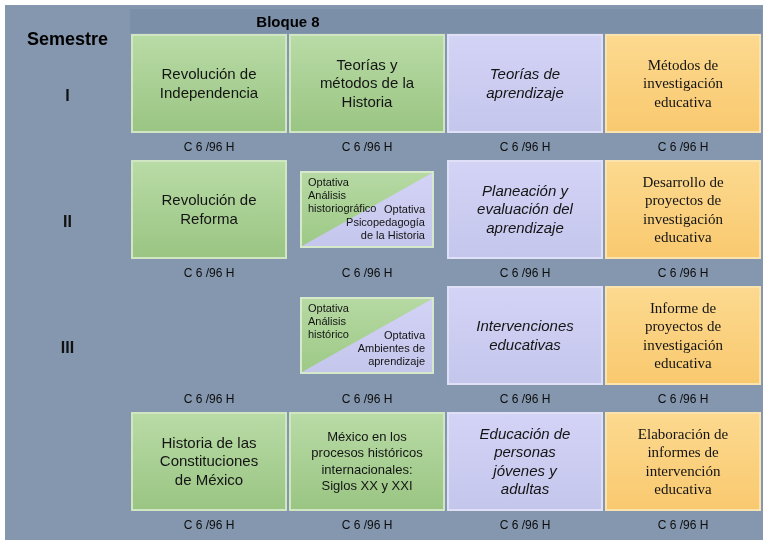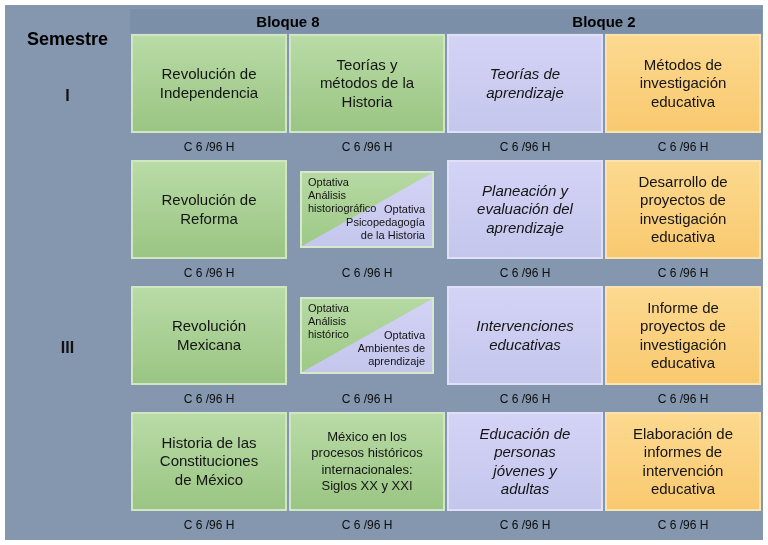--- a/index.html
+++ b/index.html
@@ -35,21 +35,21 @@
     font-weight:bold; font-size:16px; color:#111;
   }
   .cell {
     margin:1px; box-sizing:border-box; border:2px solid;
     display:flex; align-items:center; justify-content:center;
     text-align:center; font-size:15px; line-height:1.22; color:#141414;
     white-space:pre-line; padding:2px 4px;
   }
   .green  { background:linear-gradient(#b9dba6,#9ac583); border-color:#d0e6c3; }
   .lav    { background:linear-gradient(#d2d3f5,#c5c6ec); border-color:#dfdff7;font-style:italic; }
-  .org    { background:linear-gradient(#fcd98f,#f9c96f); border-color:#fbe3ae; }
+  .org    { background:linear-gradient(#fcd98f,#f9c96f); border-color:#fbe3ae;font-family:Liberation Serif, serif; }
   .smalltxt { font-size:13px; line-height:1.25; }
 
   .split {
     position:relative; margin:12px; box-sizing:border-box;
     border:2px solid #d6e9cb;
     background:linear-gradient(#d2d3f5,#c5c6ec);
     overflow:hidden;
   }
   .split-triangle {
     position:absolute; inset:0;
@@ -73,39 +73,39 @@
 </style>
 </head>
 <body>
 
 <div class="frame">
   <div class="panel">
 
     <div class="sem-header gc1 gr1">Semestre</div>
     <div class="band">
       <div class="band-label">Bloque 8</div>
-      <div class="band-label">Bloque 2</div>
     </div>
 
     <div class="sem gc1 gr2 span2">I</div>
     <div class="cell green gc2 gr2">Revolución de
 Independencia</div>
     <div class="cell green gc3 gr2">Teorías y
 métodos de la
 Historia</div>
     <div class="cell lav gc4 gr2">Teorías de
 aprendizaje</div>
     <div class="cell org gc5 gr2">Métodos de
 investigación
 educativa</div>
     <div class="credit gc2 gr3">C 6 /96 H</div>
     <div class="credit gc3 gr3">C 6 /96 H</div>
     <div class="credit gc4 gr3">C 6 /96 H</div>
     <div class="credit gc5 gr3">C 6 /96 H</div>
 
+    <div class="sem gc1 gr4 span2">II</div>
     <div class="cell green gc2 gr4">Revolución de
 Reforma</div>
     <div class="split gc3 gr4">
       <div class="split-triangle"></div>
       <div class="opt-tl">Optativa
 Análisis
 historiográfico</div>
       <div class="opt-br">Optativa
 Psicopedagogía
 de la Historia</div>
@@ -116,22 +116,20 @@
     <div class="cell org gc5 gr4">Desarrollo de
 proyectos de
 investigación
 educativa</div>
     <div class="credit gc2 gr5">C 6 /96 H</div>
     <div class="credit gc3 gr5">C 6 /96 H</div>
     <div class="credit gc4 gr5">C 6 /96 H</div>
     <div class="credit gc5 gr5">C 6 /96 H</div>
 
     <div class="sem gc1 gr6 span2">III</div>
-    <div class="cell green gc2 gr6">Revolución
-Mexicana</div>
     <div class="split gc3 gr6">
       <div class="split-triangle"></div>
       <div class="opt-tl">Optativa
 Análisis
 histórico</div>
       <div class="opt-br">Optativa
 Ambientes de
 aprendizaje</div>
     </div>
     <div class="cell lav gc4 gr6">Intervenciones

